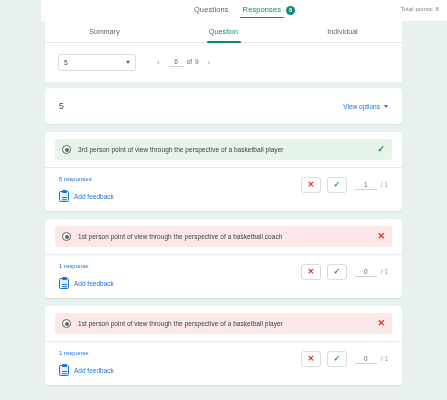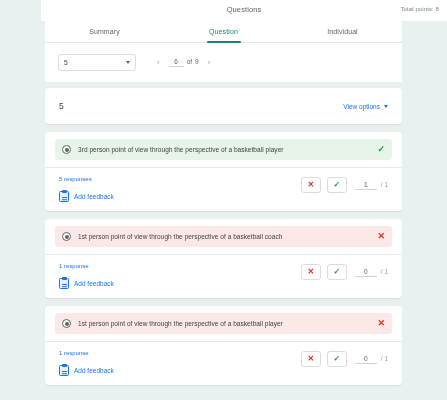--- a/index.html
+++ b/index.html
@@ -174,20 +174,24 @@
 </head>
 <body>
 
 <div class="page">
 
   <div class="topbar">
     <div class="topnav">
       <div class="topnav-item">
         <span>Questions</span>
       </div>
+      <div class="resp-wrap">
+        <span class="topnav-item active">Responses</span>
+        <span class="badge">8</span>
+      </div>
     </div>
     <div class="total-points">Total points: 8</div>
   </div>
 
   <div class="subtabs">
     <div class="subtab">
       <span>Summary</span>
     </div>
     <div class="subtab active">
       <span>Question</span>

